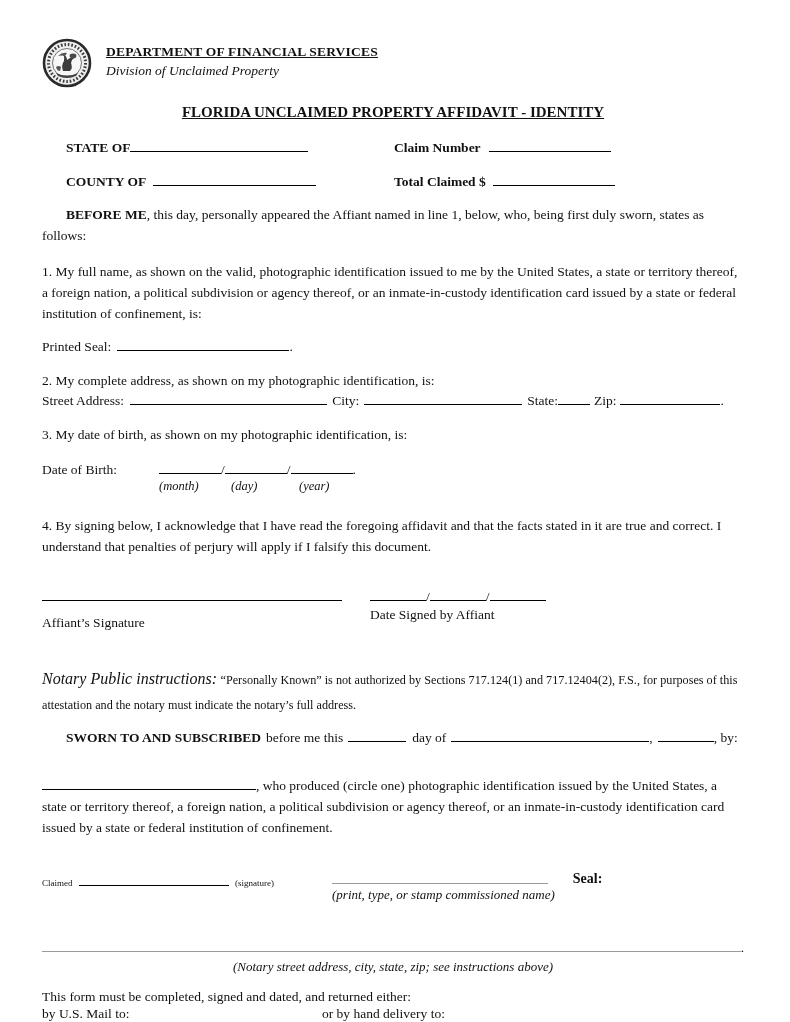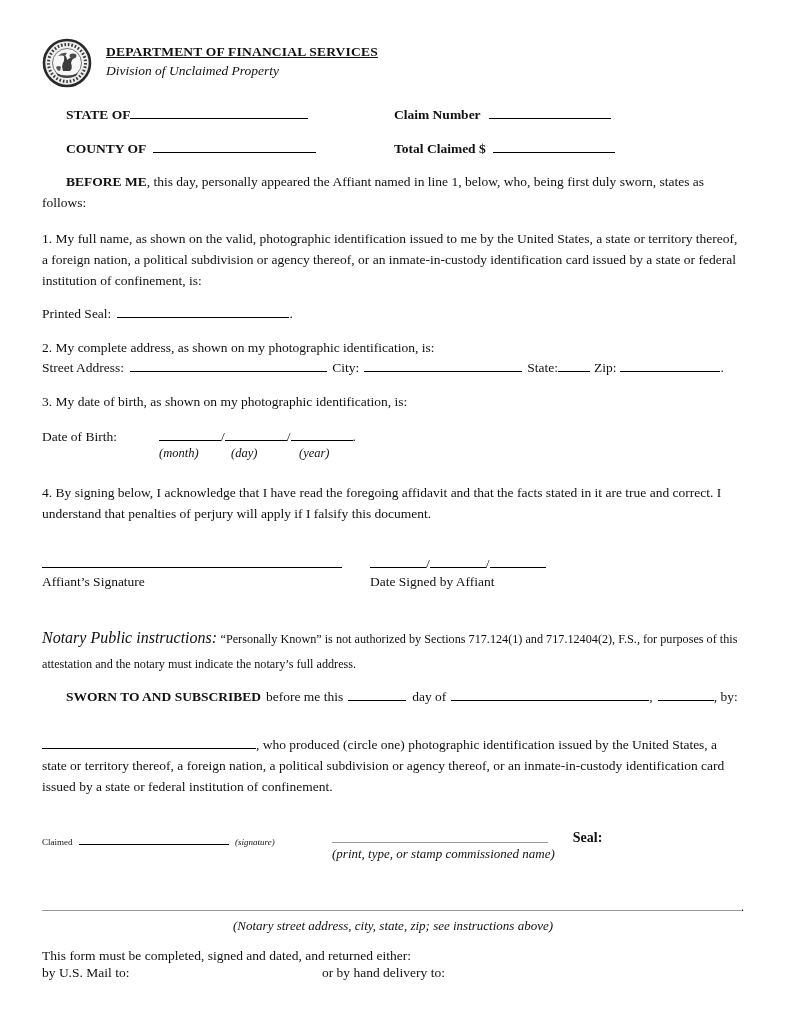--- a/index.html
+++ b/index.html
@@ -29,21 +29,21 @@
   .blank { display:inline-block; border-bottom:1px solid #000; height:13px; vertical-align:baseline; }
   .blank.gray { border-bottom-color:#9a9a9a; }
   b.lbl { font-weight:bold;margin-left:24px; }
 
   .two-col { margin-top:18px; }
   .two-col .col-l { width:328px; display:flex; align-items:baseline; }
   .two-col .col-r { display:flex; align-items:baseline; }
 
   p.para { line-height:1.55; text-align:left; }
 
-  .italic { font-style:italic; }
+  .italic { }
   .small-caption { font-size:12.5px; font-style:italic; }
 
   .sig-row { display:flex; align-items:flex-start; }
   .sig-block { display:flex; flex-direction:column; }
 
   .notary-lead { font-style:italic; font-size:16px; }
   .notary-body { font-size:12.2px; }
 
   .tiny { font-size:9px; }
 </style>
@@ -62,20 +62,21 @@
       <ellipse cx="31" cy="18" rx="3.4" ry="2.4" fill="#4a4a4a"></ellipse>
       <path d="M16 18 q4-4 9-3 l-2 3 q-4-1 -7 0 z" fill="#515151"></path>
       <path d="M14 35 q11 5 22 0 l-2 3 q-9 4 -18 0 z" fill="#444"></path>
     </svg>
     <div class="hdr-text">
       <div class="dept">DEPARTMENT OF FINANCIAL SERVICES</div>
       <div class="division">Division of Unclaimed Property</div>
     </div>
   </div>
 
+  <div class="title"><span>FLORIDA UNCLAIMED PROPERTY AFFIDAVIT - IDENTITY</span></div>
 
   <div class="row two-col">
     <div class="col-l">
       <b class="lbl">STATE OF</b>
       <span class="blank" style="width:178px"></span>
     </div>
     <div class="col-r">
       <b class="lbl">Claim Number</b>
       <span class="blank" style="width:122px;margin-left:8px"></span>
     </div>
@@ -132,21 +133,21 @@
         <span style="text-align:left;padding-left:8px">(year)</span>
       </span>
     </span>
   </div>
 
   <p class="para" style="margin-top:22px">4.  By signing below, I acknowledge that I have read the foregoing affidavit and that the facts stated in it are true and correct. I understand that penalties of perjury will apply if I falsify this document.</p>
 
   <div class="sig-row" style="margin-top:30px">
     <div class="sig-block" style="width:328px">
       <span class="blank" style="width:300px"></span>
-      <span style="margin-top:6px">Affiant’s Signature</span>
+      <span style="margin-top:14px">Affiant’s Signature</span>
     </div>
     <div class="sig-block">
       <span class="row">
         <span class="blank" style="width:56px"></span>
         <span>/</span>
         <span class="blank" style="width:56px"></span>
         <span>/</span>
         <span class="blank" style="width:56px"></span>
       </span>
       <span style="margin-top:2px">Date Signed by Affiant</span>

